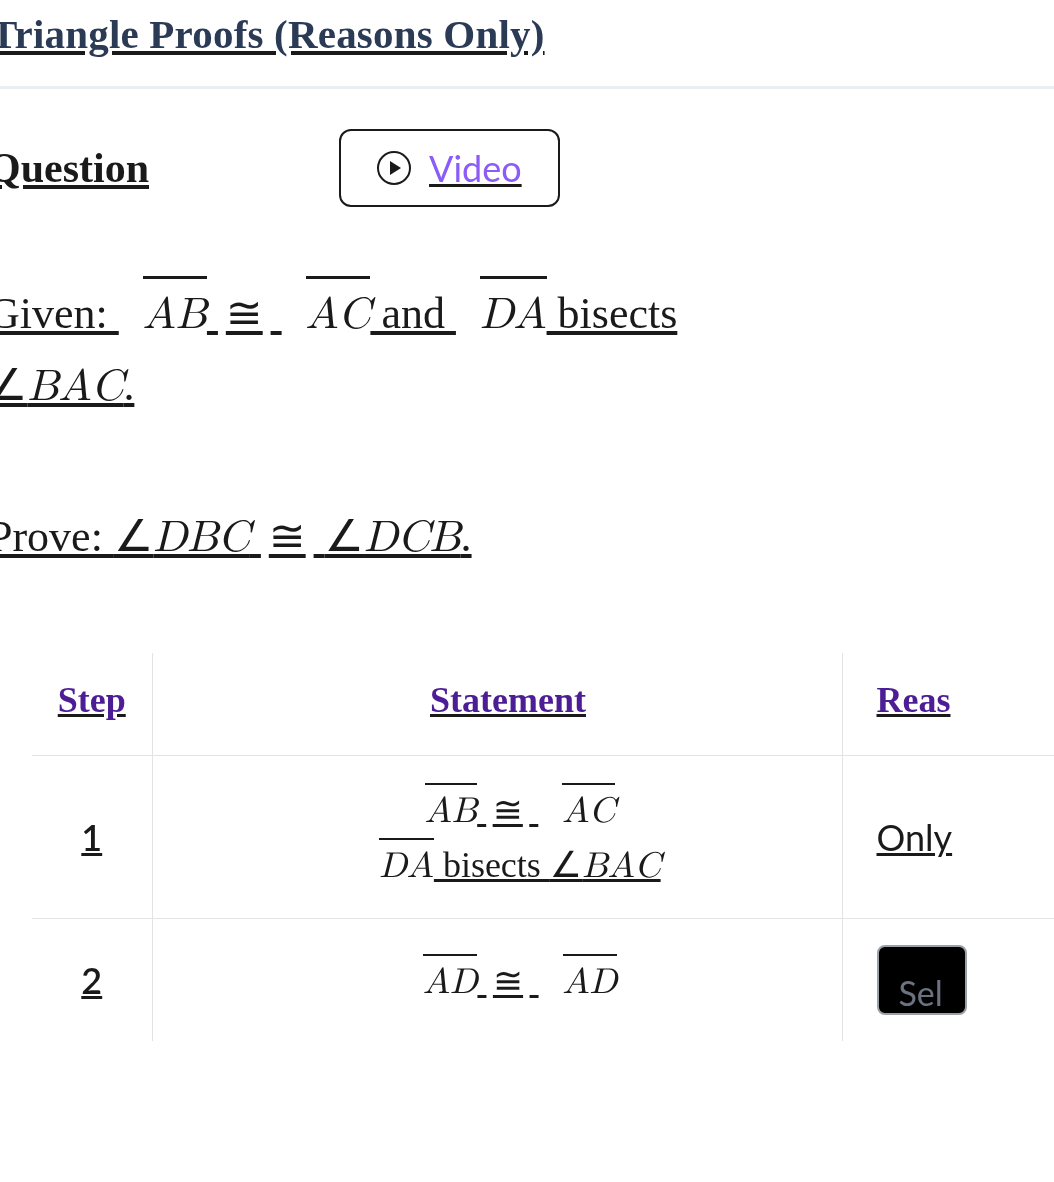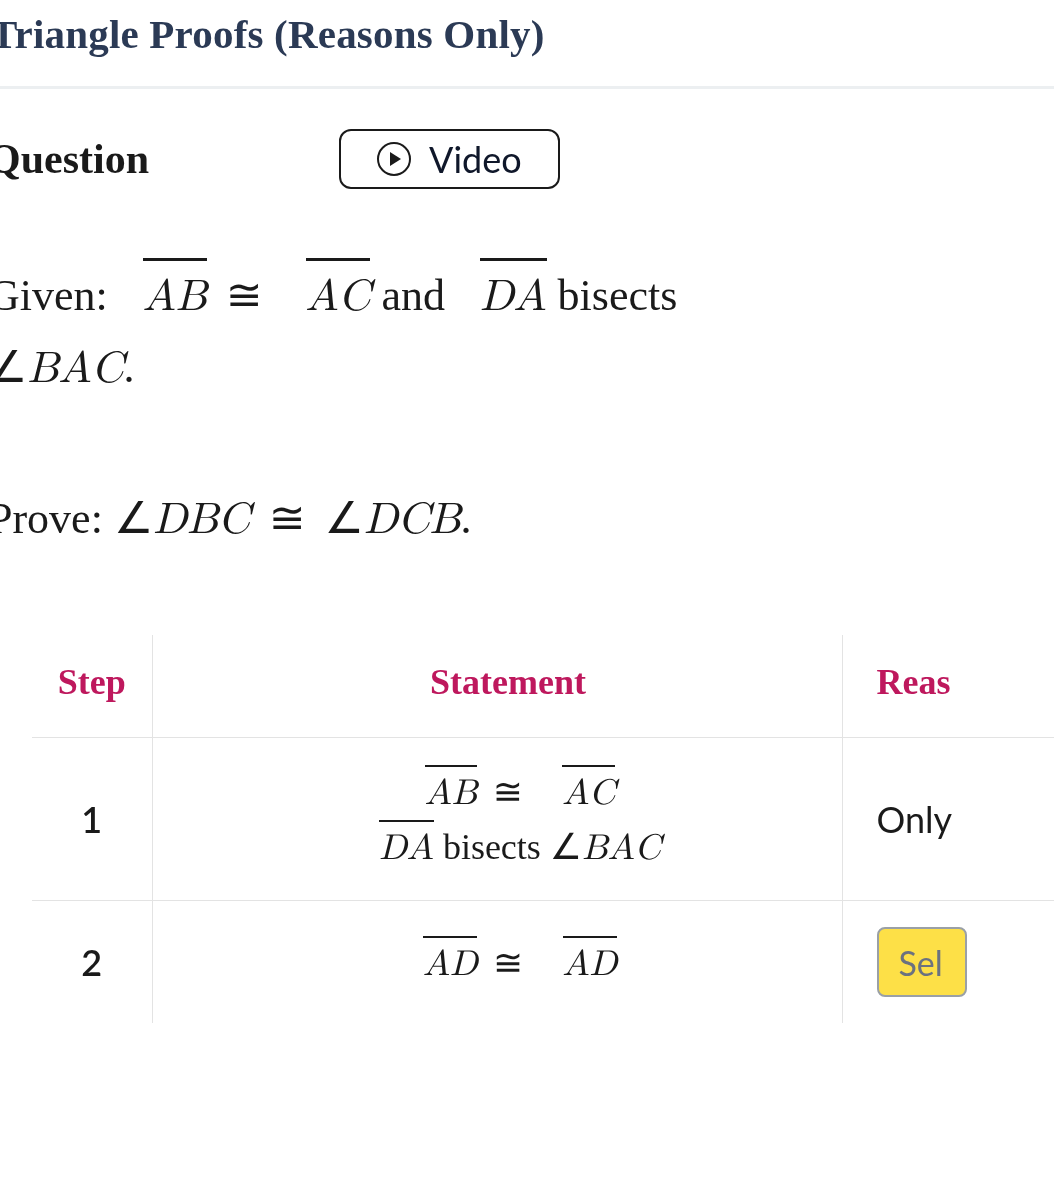--- a/index.html
+++ b/index.html
@@ -9,20 +9,21 @@
     font-family: "Lato", "Helvetica Neue", Arial, sans-serif;
     color: #1a1a1a;
     background: #fff;
     font-size: 16px;
   }
   .page {
     width: 1054px;
     height: 1182px;
     overflow: hidden;
     position: relative;
+    text-decoration: underline;
   }
   .title {
     font-family: Georgia, "Times New Roman", serif;
     font-weight: 700;
     font-size: 41px;
     color: #2b3a55;
     margin: 10px 0 28px -10px;
     letter-spacing: 0.2px;
   }
   .hr {
@@ -43,25 +44,25 @@
     font-weight: 700;
     font-size: 42px;
     color: #1a1a1a;
     flex: 0 0 auto;
     margin-right: 170px;
   }
   .btn {
     border: 2px solid #1a1a1a;
     border-radius: 12px;
     background: #fff;
-    height: 60px;
+    height: 78px;
     padding: 0 36px;
     font-size: 36px;
     font-family: "Lato", Arial, sans-serif;
-    color: #0f172a;
+    color: #8b5cf6;
     display: inline-flex;
     align-items: center;
     gap: 18px;
     cursor: pointer;
   }
   .btn .play-icon {
     width: 34px;
     height: 34px;
     border: 2.5px solid #1a1a1a;
     border-radius: 50%;
@@ -106,21 +107,21 @@
   table.proof {
     border-collapse: collapse;
     width: 1030px;
     font-family: Georgia, "Times New Roman", serif;
   }
   table.proof th {
     font-weight: 700;
     font-size: 36px;
     padding: 26px 10px 34px 10px;
     border-bottom: 1.5px solid #e3e3e3;
-    color: #be185d;
+    color: #4c1d95;
   }
   table.proof td {
     font-size: 36px;
     padding: 26px 10px;
     border-top: 1.5px solid #e3e3e3;
     text-align: center;
   }
   table.proof th.step, table.proof td.step { width: 120px; text-align: center; }
   table.proof th.stmt, table.proof td.stmt {
     width: 690px;
@@ -136,30 +137,30 @@
     font-family: "Lato", Arial, sans-serif;
   }
   table.proof th.reas { font-family: Georgia, serif; text-align: left; }
   table.proof td.step { font-family: "Lato", Arial, sans-serif; font-weight: 600; }
   table.proof td.reas { font-size: 36px; }
 
   .stmt-line { display: block; line-height: 1.45; }
 
   .reason-select {
     display: inline-flex;
-    align-items: center;
+    align-items: flex-end;
     border: 2px solid #9aa0a6;
     border-radius: 8px;
     height: 70px;
     padding: 0 20px;
     color: #6b7280;
     font-size: 34px;
     font-family: "Lato", Arial, sans-serif;
     cursor: pointer;
-    background: #fde047;
+    background: #000000;
     min-width: 90px;
   }
 </style>
 </head>
 <body>
 
 <div class="page">
 
   <div class="title">Triangle Proofs (Reasons Only)</div>
 

